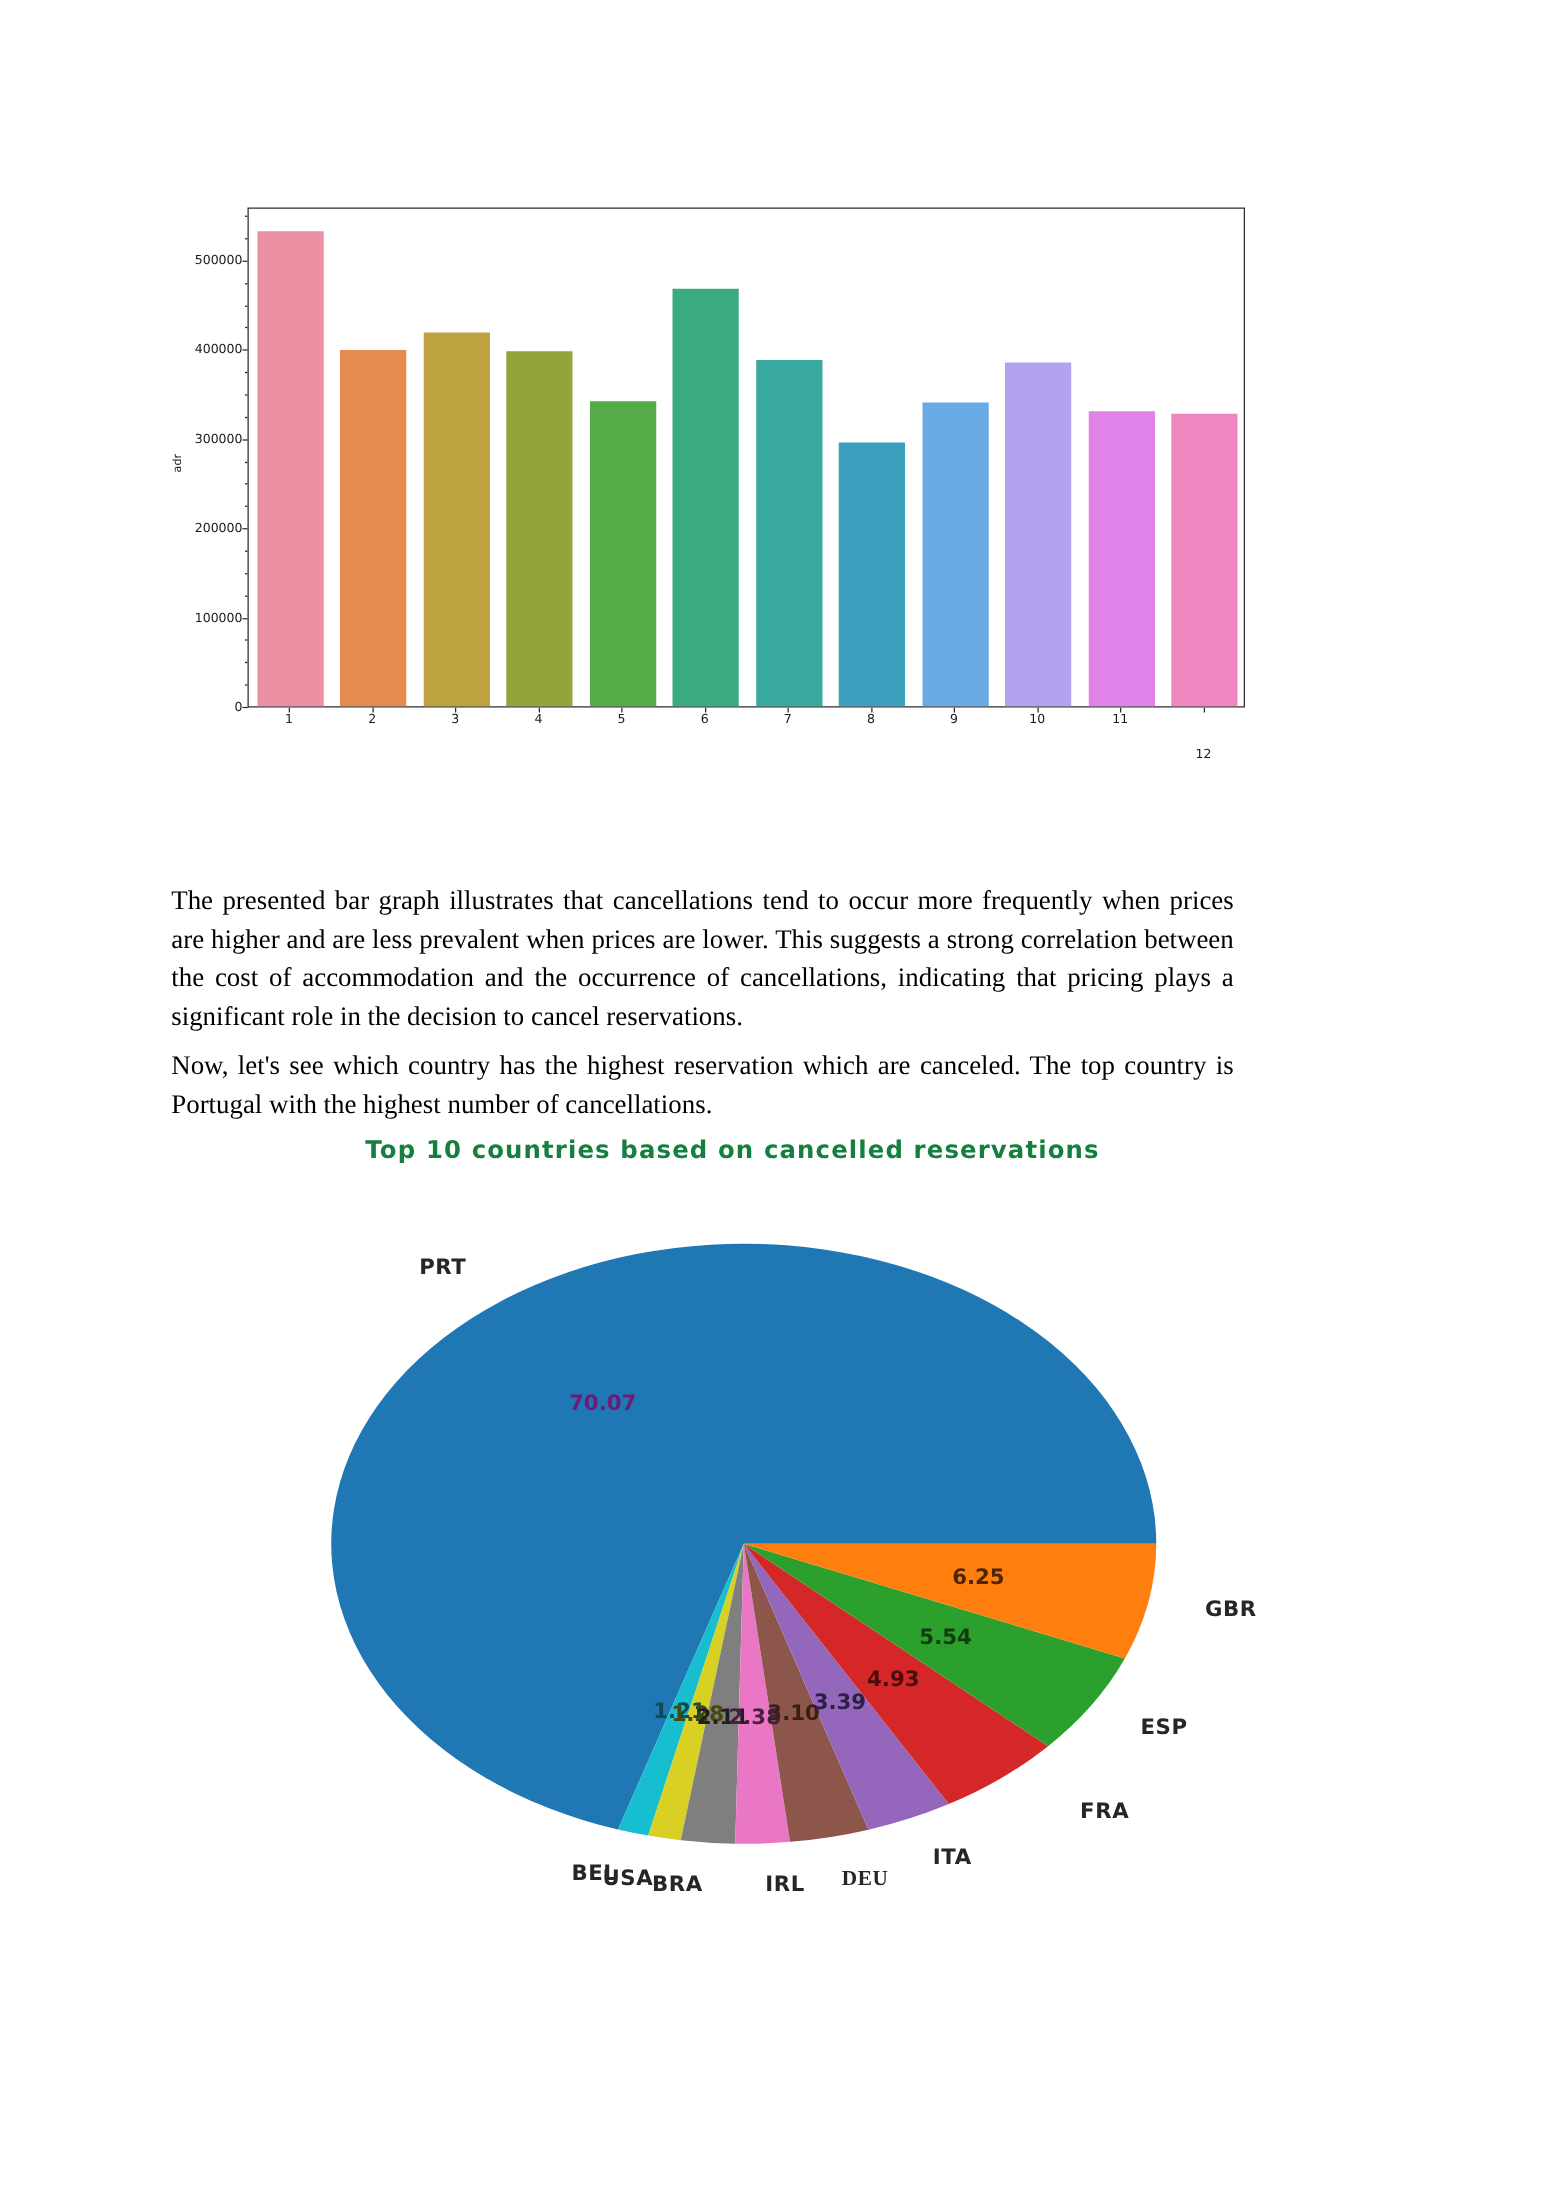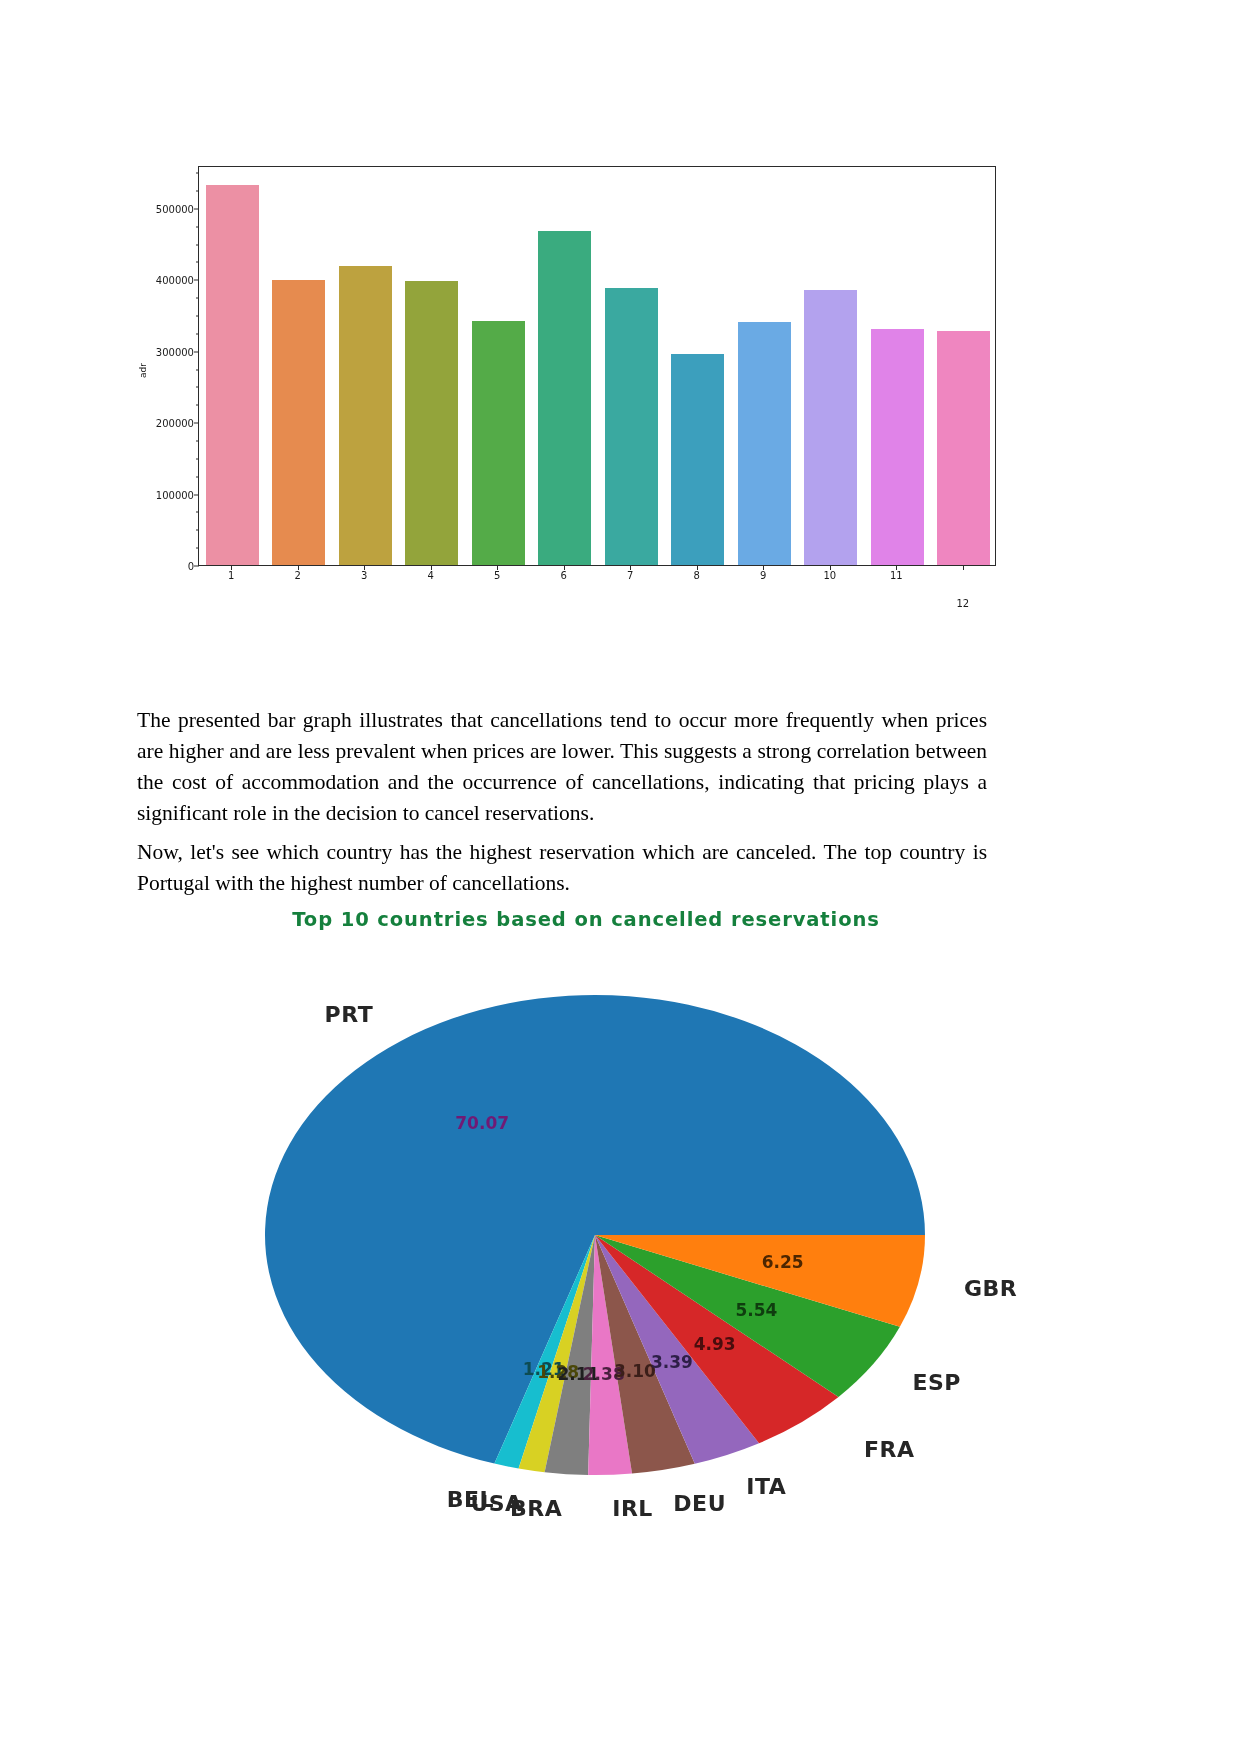--- a/index.html
+++ b/index.html
@@ -98,21 +98,21 @@
     text-align:center;
     font-family:"DejaVu Sans", sans-serif;
     font-size:19.5px; font-weight:700; color:#15803d;
     letter-spacing:0.9px;
   }
   .pie-canvas { position:absolute; left:0; top:0; width:900px; height:640px; }
   .pie-svg { position:absolute; left:0; top:0; }
   .pie-outer-label {
     position:absolute;
     font-family:"DejaVu Sans", sans-serif;
-    font-size:22px; font-weight:700; color:#262626;
+    font-size:17px; font-weight:700; color:#262626;
     white-space:nowrap;
     letter-spacing:0.5px;
   }
   .pie-pct {
     position:absolute;
     font-family:"DejaVu Sans", sans-serif;
     font-size:17px; font-weight:700;
     white-space:nowrap;
     transform:translate(-50%,-50%);
   }
@@ -254,21 +254,21 @@
         <div class="pie-pct" style="left: 444.873px; top: 481.146px; color: rgb(59, 30, 25);">3.10</div>
         <div class="pie-pct" style="left: 481.951px; top: 472.454px; color: rgb(46, 31, 71);">3.39</div>
         <div class="pie-pct" style="left: 524.625px; top: 453.663px; color: rgb(74, 13, 13);">4.93</div>
         <div class="pie-pct" style="left: 566.475px; top: 419.735px; color: rgb(15, 61, 15);">5.54</div>
         <div class="pie-pct" style="left: 592.722px; top: 372.157px; color: rgb(77, 38, 0);">6.25</div>
         <div class="pie-outer-label" style="left: 183.206px; top: 124.007px; transform: translate(-100%, -50%);">PRT</div>
         <div class="pie-outer-label" style="left: 304.022px; top: 608.56px; transform: translate(-100%, -50%);">BEL</div>
         <div class="pie-outer-label" style="left: 332.651px; top: 613.493px; transform: translate(-100%, -50%);">USA</div>
         <div class="pie-outer-label" style="left: 372.304px; top: 617.565px; transform: translate(-100%, -50%);">BRA</div>
         <div class="pie-outer-label" style="left: 422.249px; top: 618.312px; transform: translate(0px, -50%);">IRL</div>
-        <div class="pie-outer-label" style="left: 483.371px; top: 612.597px; transform: translate(0px, -50%);">DEU</div>
+        <div class="pie-outer-label" style="left: 483.371px; top: 612.597px; transform: translate(0px, -50%); font-family: Liberation Serif, serif;">DEU</div>
         <div class="pie-outer-label" style="left: 556.249px; top: 595.514px; transform: translate(0px, -50%);">ITA</div>
         <div class="pie-outer-label" style="left: 674px; top: 558.579px; transform: translate(0px, -50%);">FRA</div>
         <div class="pie-outer-label" style="left: 722.383px; top: 491.892px; transform: translate(0px, -50%);">ESP</div>
         <div class="pie-outer-label" style="left: 773.971px; top: 398.377px; transform: translate(0px, -50%);">GBR</div>
       </div>
   </div>
 
 </div>
 
 </body></html>

